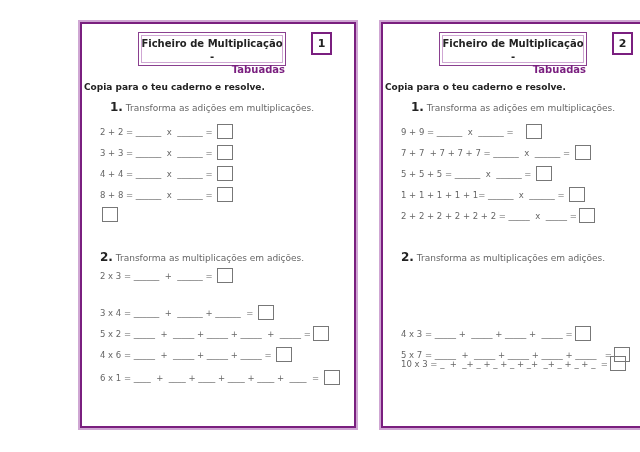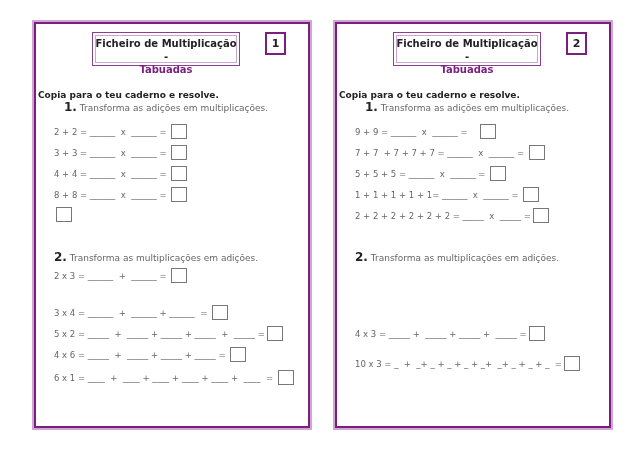--- a/index.html
+++ b/index.html
@@ -1,23 +1,23 @@
 <!DOCTYPE html>
 <html><head>
 <meta charset="utf-8">
 <style>
   html,body{margin:0;padding:0;background:#fff;}
   body{width:640px;height:452px;position:relative;overflow:hidden;font-family:"DejaVu Sans","Liberation Sans",sans-serif;color:#444;}
-  .card{position:absolute;top:22px;width:272px;height:402px;border:2px solid #7a1f7f;box-shadow:0 0 0 2px #cfa6d3;background:#fff;}
+  .card{position:absolute;top:22px;width:272px;height:402px;border:2px solid #7a1f7f;box-shadow:0 0 0 2px #cfa6d3;background:#fff;margin-left:46px;}
   .card.c1{left:34px;}
   .card.c2{left:335px;}
   .title-box{position:absolute;top:8px;left:56px;width:148px;height:34px;border:1px solid #8a3f8f;box-shadow:inset 0 0 0 2px #fff, inset 0 0 0 3px #cfa6d3;text-align:center;font-size:10px;font-weight:bold;line-height:13px;padding-top:4px;box-sizing:border-box;color:#222;}
-  .title-box .sub{color:#7a1f7f;}
+  .title-box .sub{color:#7a1f7f;text-align:right;}
   .num-box{position:absolute;top:8px;left:229px;width:17px;height:19px;border:2px solid #7a1f7f;text-align:center;font-size:11px;font-weight:bold;line-height:19px;color:#222;}
-  .instr{position:absolute;top:66px;left:2px;font-size:9px;font-weight:bold;color:#222;}
+  .instr{position:absolute;top:58px;left:2px;font-size:9px;font-weight:bold;color:#222;}
   .sec{position:absolute;left:28px;font-size:9px;color:#666;}
   .sec b{font-size:12px;color:#222;}
   .row{position:absolute;left:18px;font-size:8.5px;color:#666;white-space:pre;display:flex;align-items:center;}
   .ans{display:inline-block;width:14px;height:13px;border:1px solid #777;margin-left:2px;vertical-align:bottom;}
 </style>
 </head>
 <body>
 
 <div class="card c1">
   <div class="title-box">
@@ -48,14 +48,15 @@
   <div class="num-box">2</div>
   <div class="instr">Copia para o teu caderno e resolve.</div>
   <div class="sec" style="top:76px"><b>1.</b> <span>Transforma as adições em multiplicações.</span></div>
   <div class="row" style="top:100px"><span>9 + 9 = ______  x  ______ =    </span><span class="ans"></span></div>
   <div class="row" style="top:121px"><span>7 + 7  + 7 + 7 + 7 = ______  x  ______ = </span><span class="ans"></span></div>
   <div class="row" style="top:142px"><span>5 + 5 + 5 = ______  x  ______ = </span><span class="ans"></span></div>
   <div class="row" style="top:163px"><span>1 + 1 + 1 + 1 + 1= ______  x  ______ = </span><span class="ans"></span></div>
   <div class="row" style="top:184px"><span>2 + 2 + 2 + 2 + 2 + 2 = _____  x  _____ =</span><span class="ans"></span></div>
   <div class="sec" style="top:226px;left:18px"><b>2.</b> <span>Transforma as multiplicações em adições.</span></div>
   <div class="row" style="top:302px"><span>4 x 3 = _____ +  _____ + _____ +  _____ =</span><span class="ans"></span></div>
+  <div class="row" style="top:323px"><span>5 x 7 = _____  +  _____ + _____ + _____ + _____   =</span><span class="ans"></span></div>
   <div class="row" style="top:332px"><span>10 x 3 = _  +  _+ _ + _ + _ + _+  _+ _ + _ + _  =</span><span class="ans"></span></div>
 </div>
 
 </body></html>

